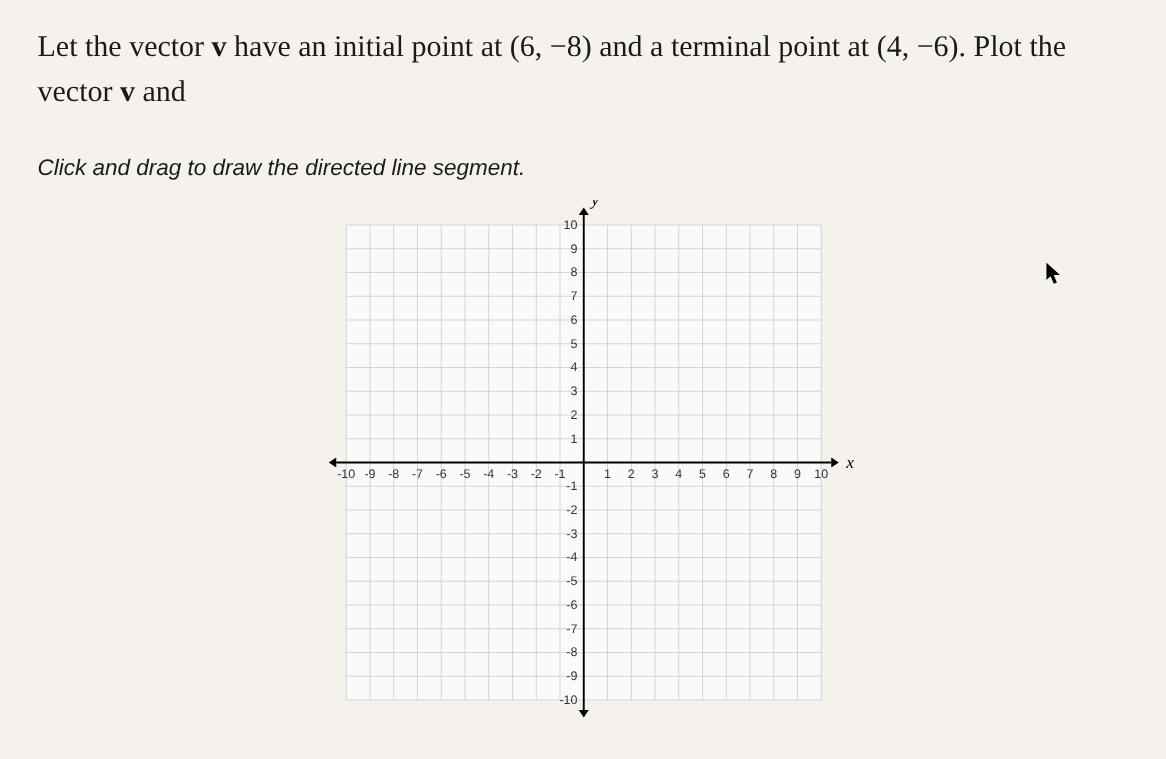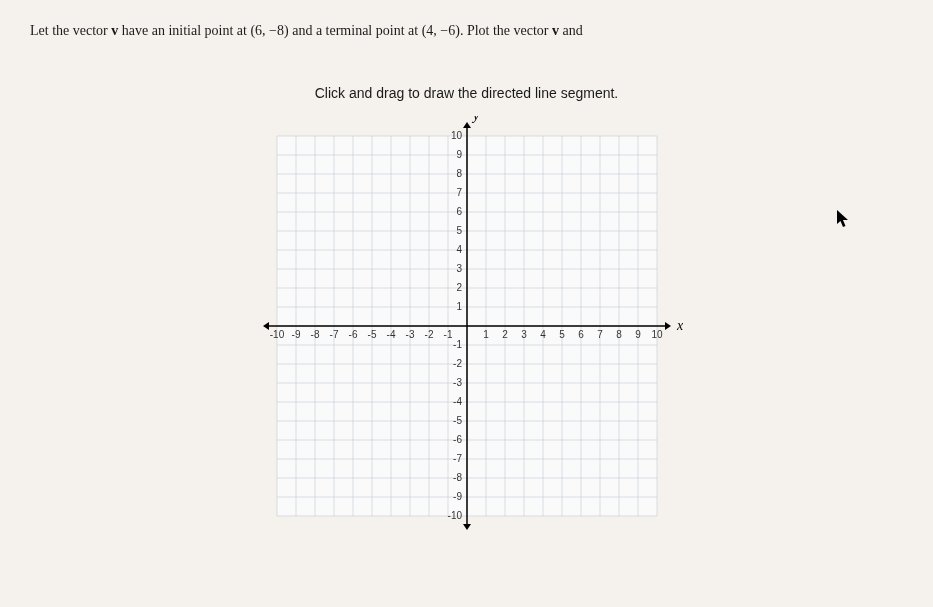--- a/index.html
+++ b/index.html
@@ -7,30 +7,31 @@
       margin: 0;
       padding: 20px 30px;
       font-family: Georgia, 'Times New Roman', serif;
       background: #f5f2ed;
       color: #1a1a1a;
       width: 933px;
       height: 607px;
       position: relative;
     }
     .question-text {
-      font-size: 14px;
+      font-size: 24px;
       line-height: 1.5;
-      margin-bottom: 44px;
+      margin-bottom: 32px;
     }
     .bold { font-weight: bold; }
     .instruction {
-      text-align: center;
-      font-size: 14px;
+      text-align: left;
+      font-size: 18px;
       margin-bottom: 15px;
       font-family: Arial, sans-serif;
+      font-style: italic;
     }
     .chart-container {
       display: flex;
       justify-content: center;
       position: relative;
     }
     .chart-svg {
       display: block;
     }
     .cursor-icon {

